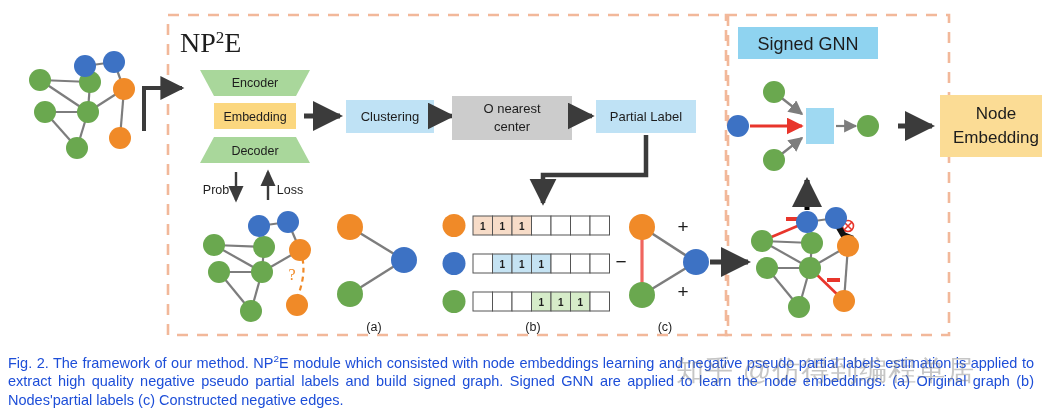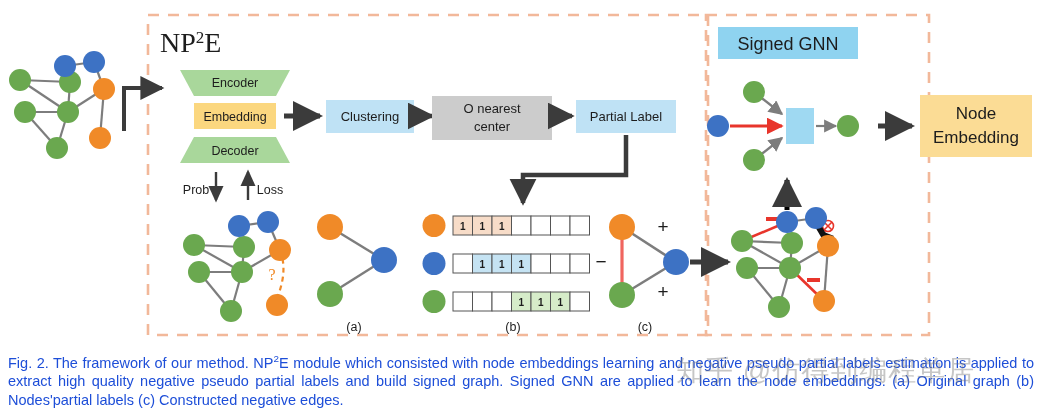--- a/index.html
+++ b/index.html
@@ -12,20 +12,21 @@
     height: 411px;
     position: relative;
     font-family: "Liberation Sans", sans-serif;
     overflow: hidden;
   }
   #figure {
     position: absolute;
     left: 0; top: 0;
     width: 932px;
     height: 345px;
+    padding-left: 20px;
   }
   #figure svg { display: block; }
 
   .caption {
     position: absolute;
     left: 8px;
     top: 350px;
     width: 1026px;
     font-family: Liberation Sans, sans-serif;
     font-size: 14.5px;

